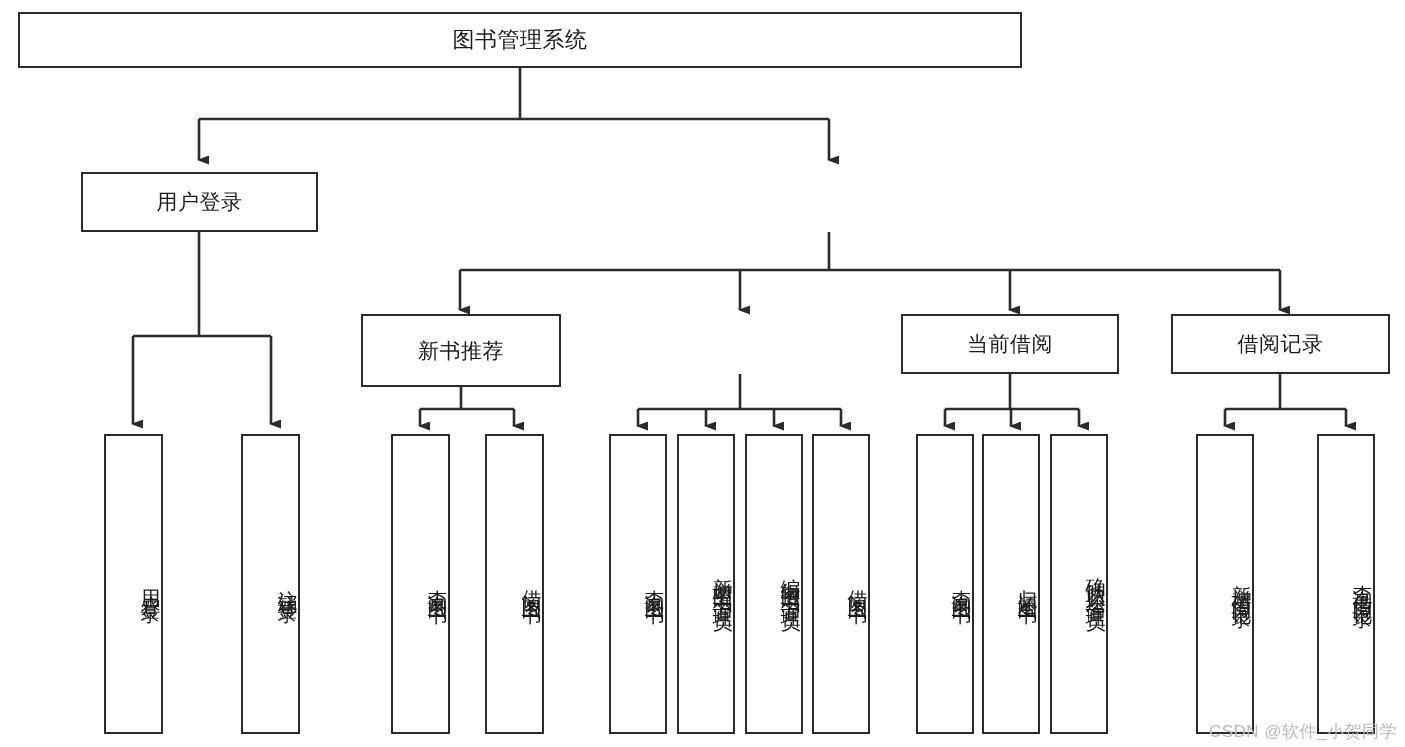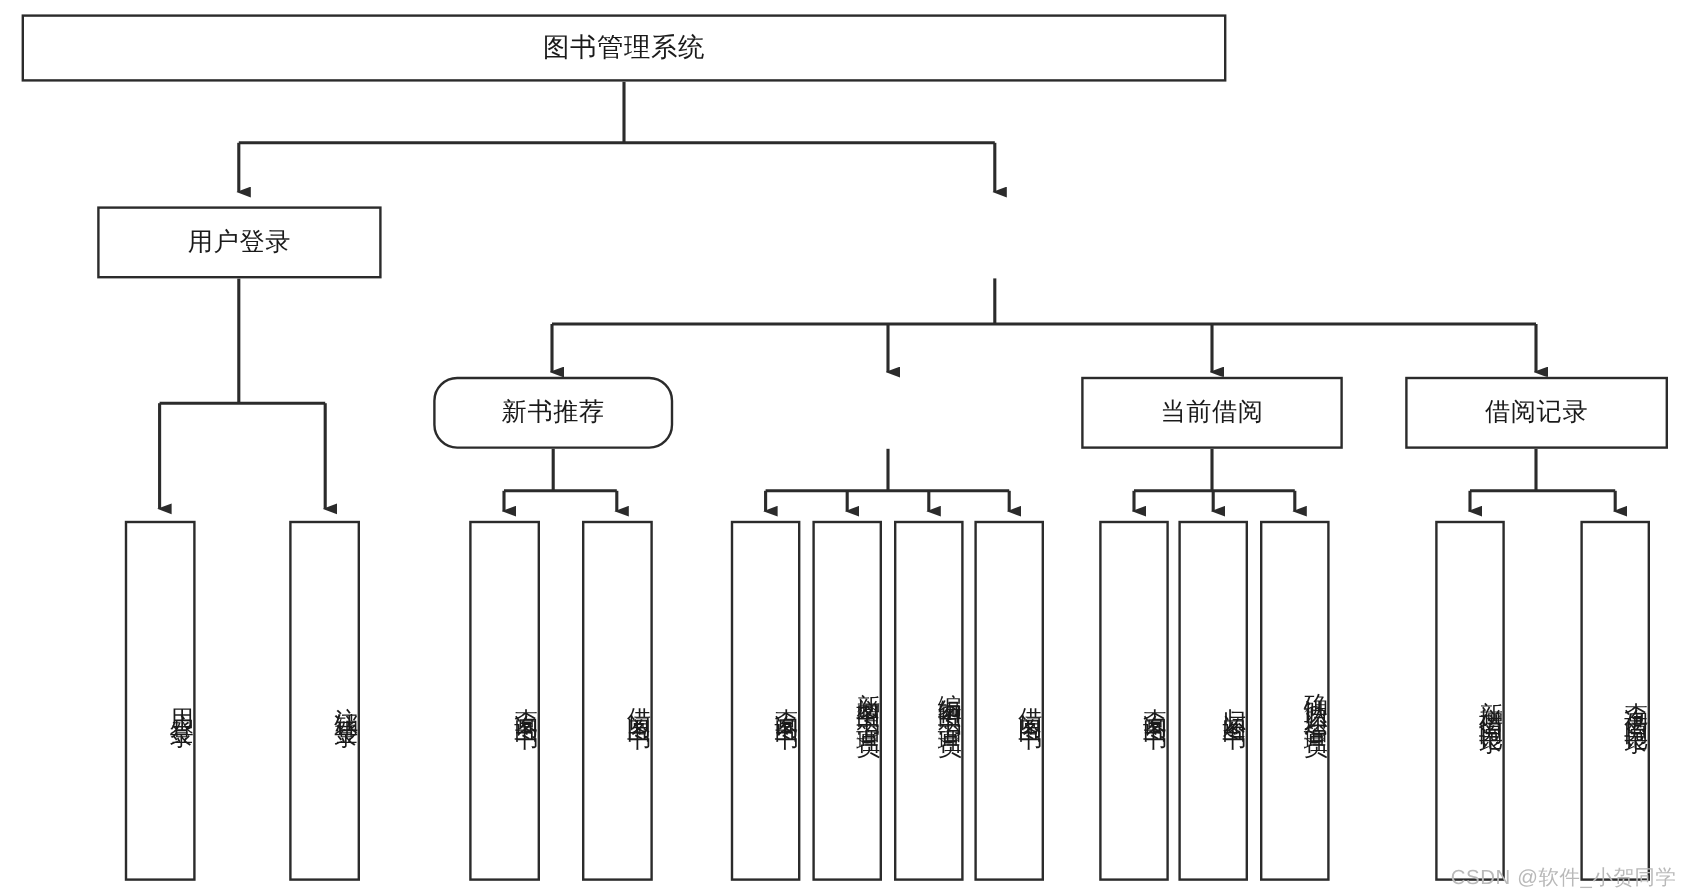--- a/index.html
+++ b/index.html
@@ -122,21 +122,21 @@
       <path d="M1225,409 L1346,409"></path>
       <path d="M1225,409 L1225,426" marker-end="url(#arrow)"></path>
       <path d="M1346,409 L1346,426" marker-end="url(#arrow)"></path>
     </g>
   </svg>
 
   <div class="node h root" style="left:18px; top:12px; width:1004px; height:56px;">图书管理系统</div>
 
   <div class="node h" style="left:81px; top:172px; width:237px; height:60px;">用户登录</div>
 
-  <div class="node h" style="left:361px; top:314px; width:200px; height:60px;border-radius:20px;">新书推荐</div>
+  <div class="node h" style="left:361px; top:314px; width:200px; height:73px;">新书推荐</div>
   <div class="node h" style="left:1171px; top:314px; width:219px; height:60px;">借阅记录</div>
   <div class="node h" style="left:901px; top:314px; width:218px; height:60px;">当前借阅</div>
 
   <div class="node v" style="left:104px; top:434px; width:59px; height:300px;">用户登录</div>
   <div class="node v" style="left:241px; top:434px; width:59px; height:300px;">注销登录</div>
 
   <div class="node v" style="left:391px; top:434px; width:59px; height:300px;">查询图书</div>
   <div class="node v" style="left:485px; top:434px; width:59px; height:300px;">借阅图书</div>
 
   <div class="node v" style="left:609px; top:434px; width:58px; height:300px;">查询图书</div>

